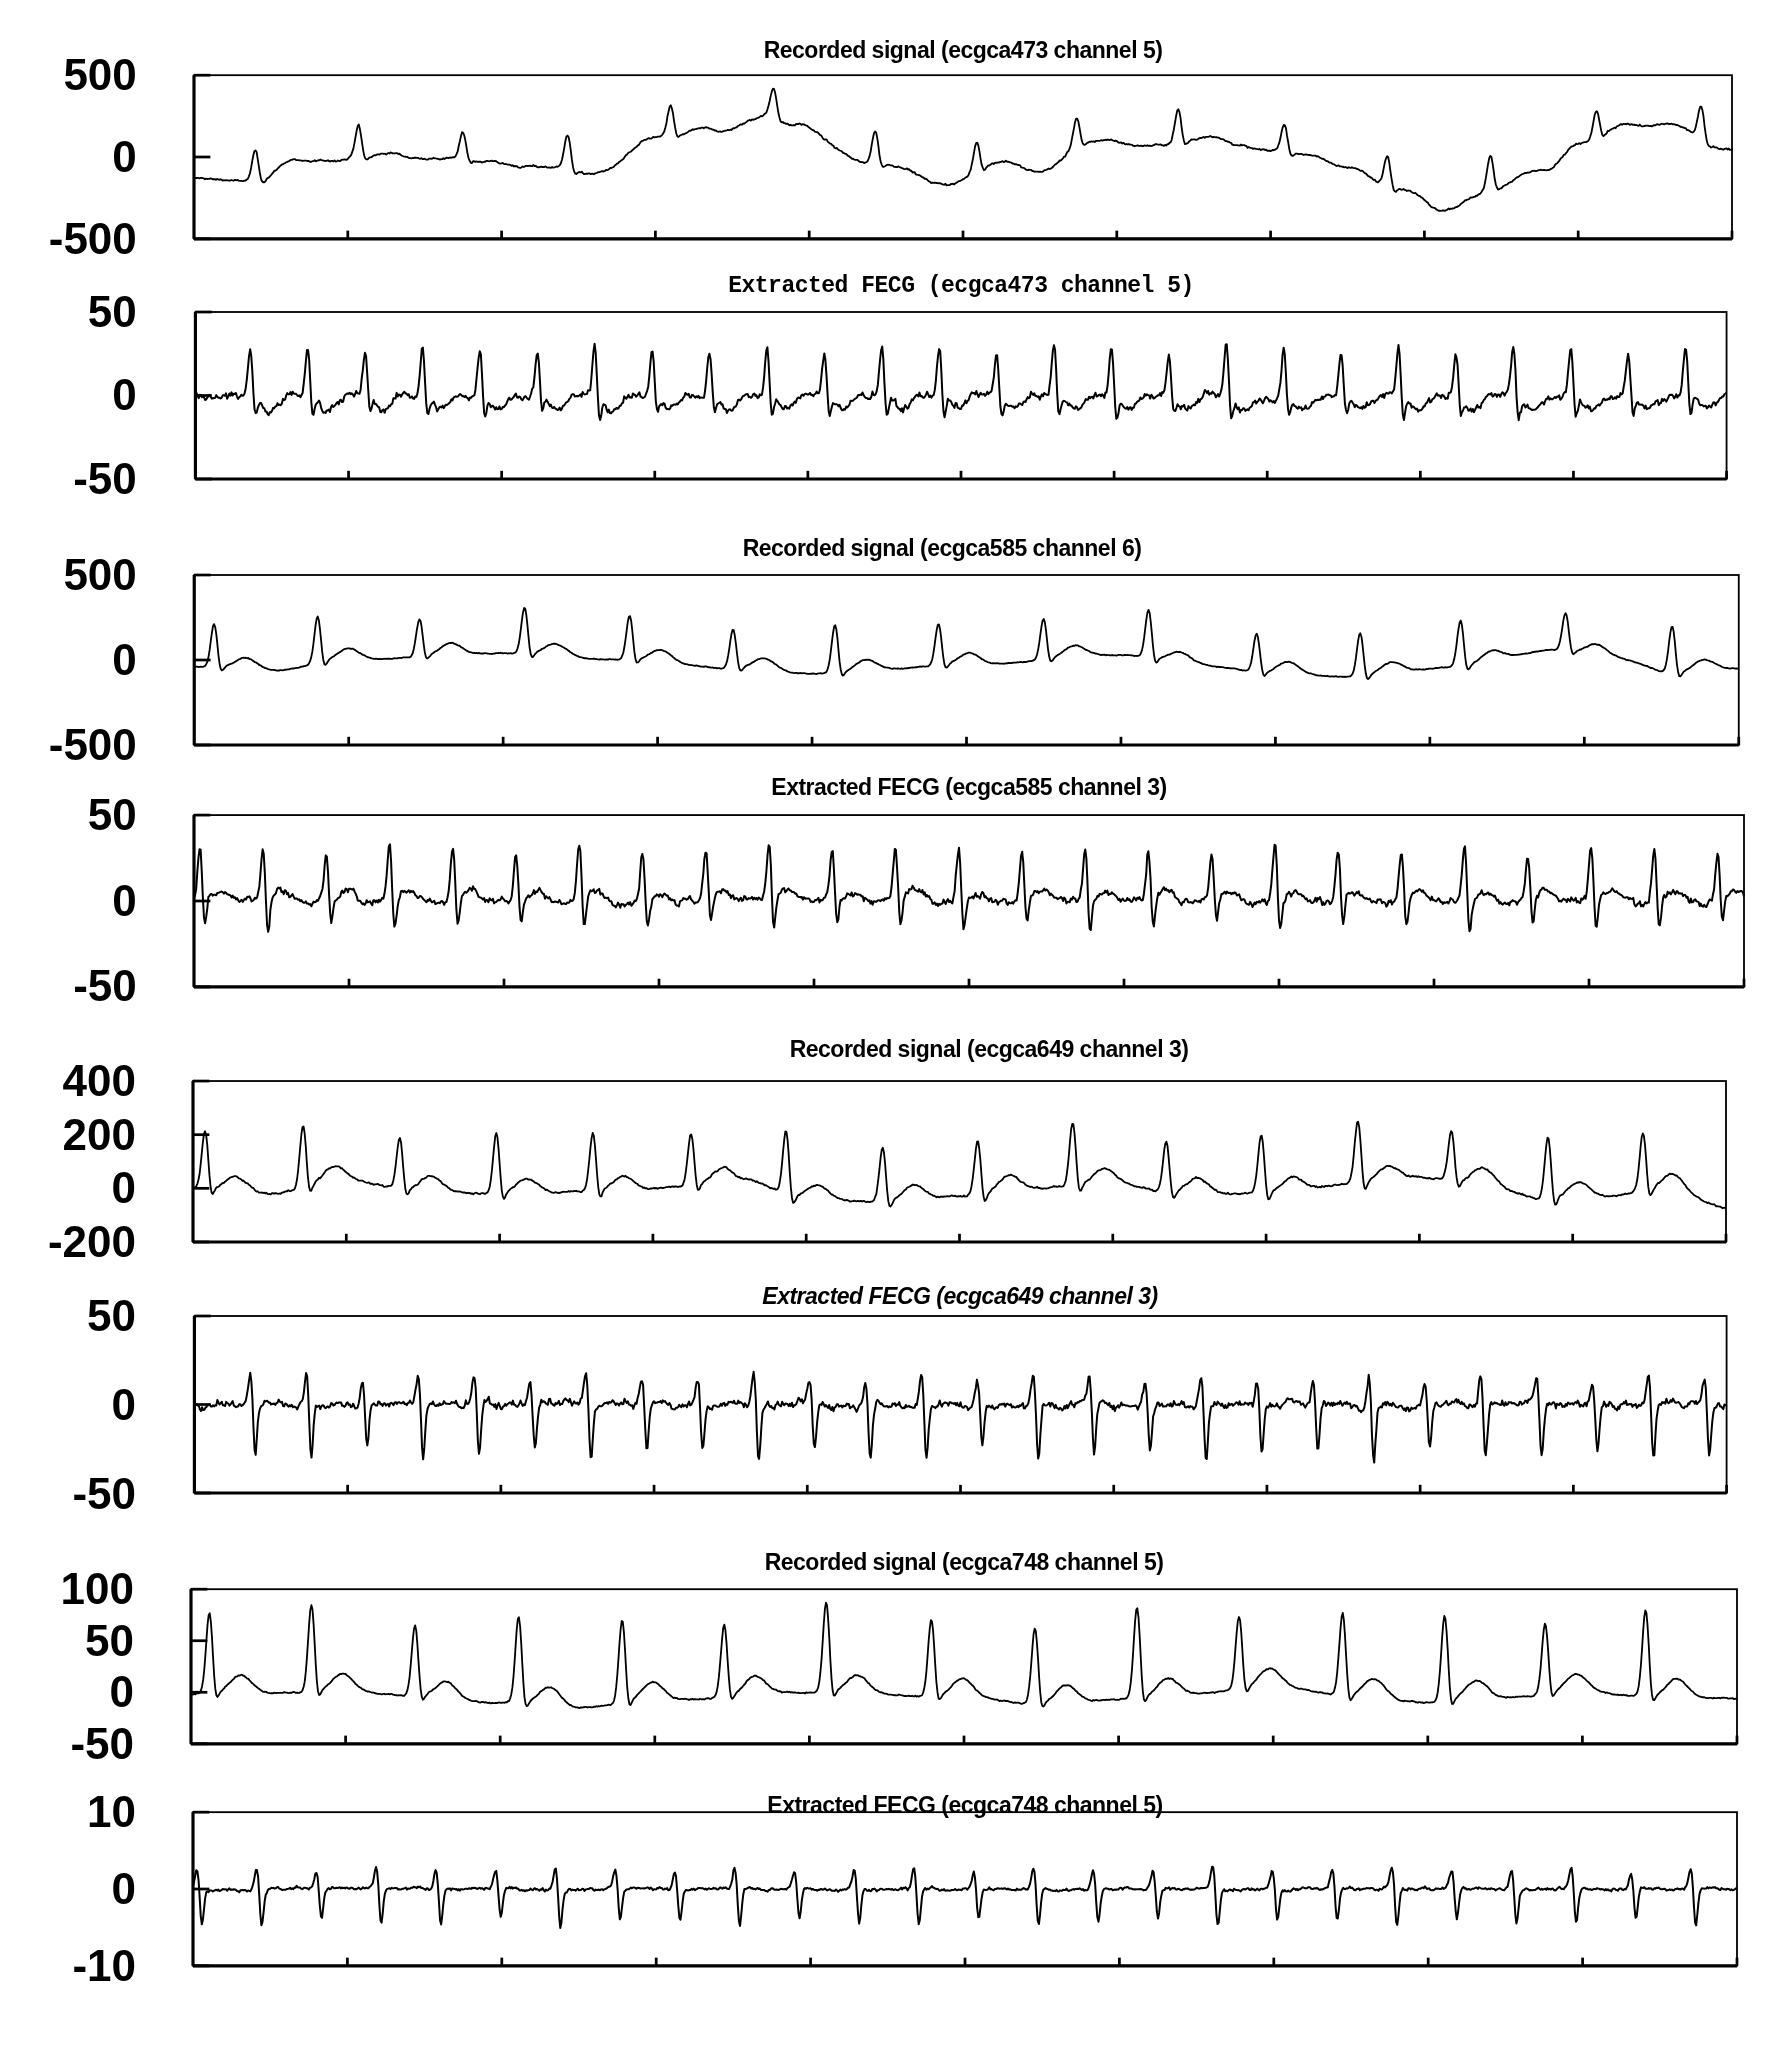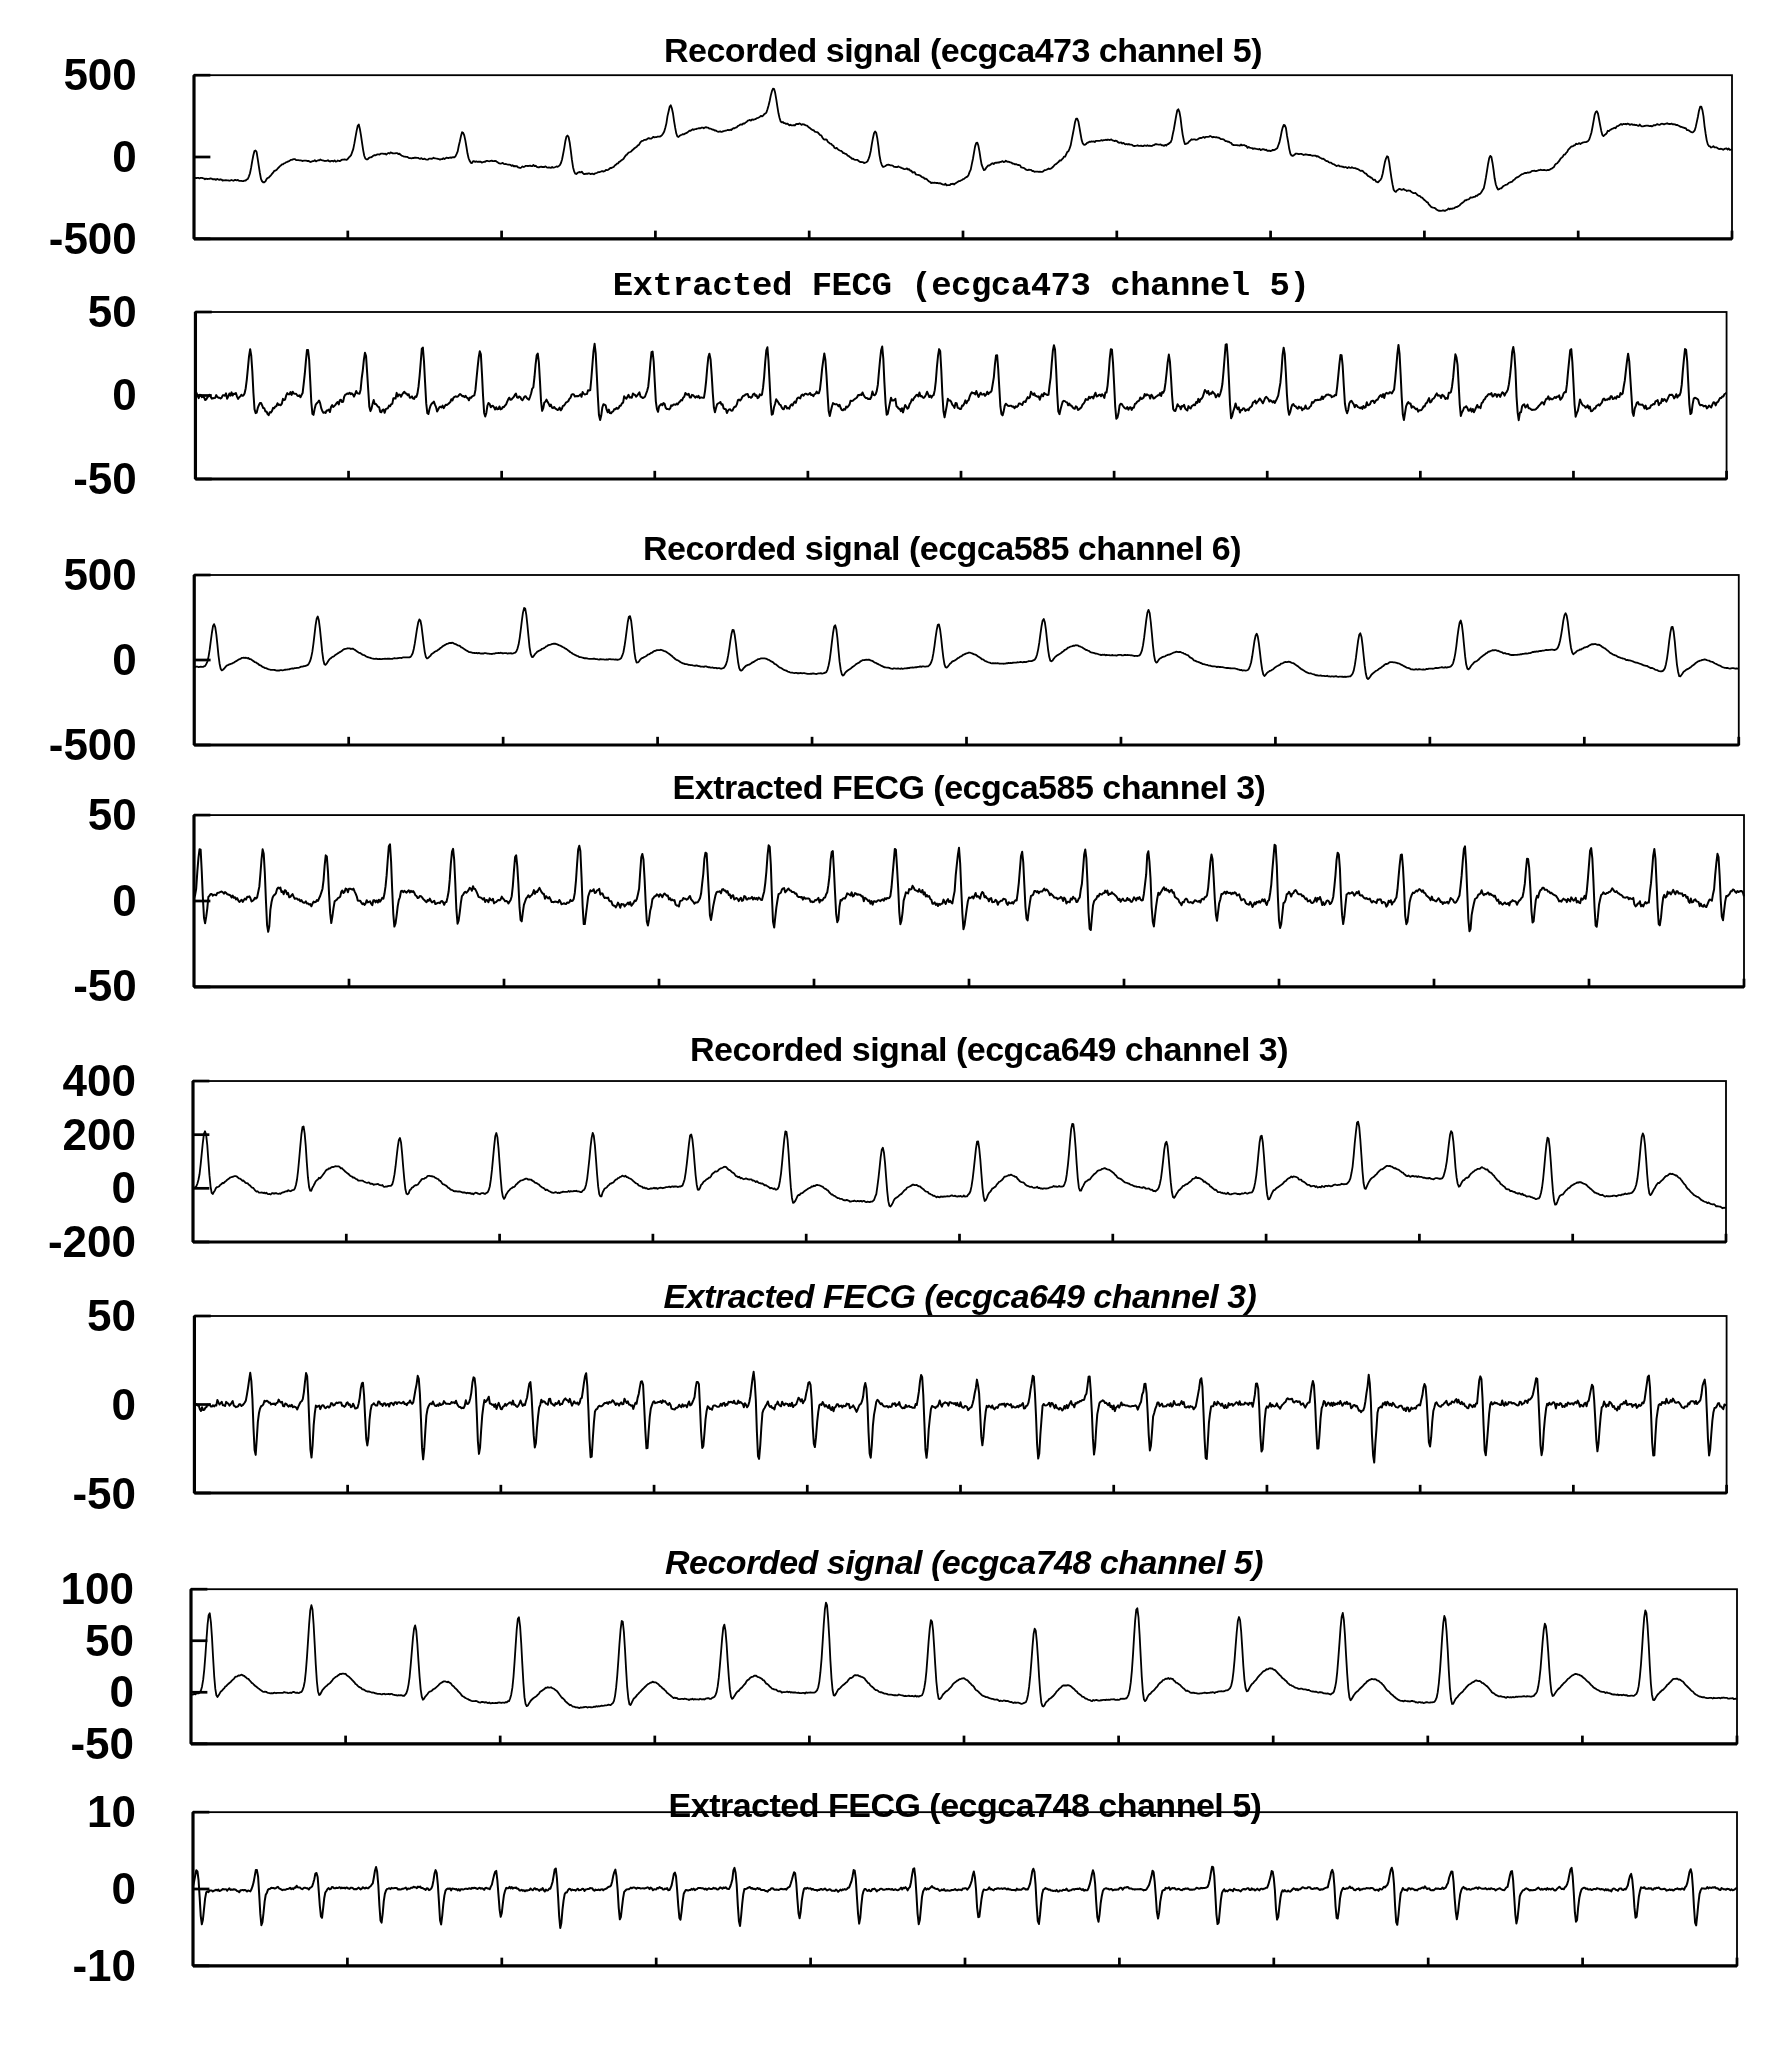--- a/index.html
+++ b/index.html
@@ -1,18 +1,18 @@
 <!DOCTYPE html>
 <html style="font-size:14.5px"><head>
 <meta charset="utf-8">
 <style>
   html, body { margin:0; padding:0; background:#ffffff; }
   body { width:1785px; height:2066px; position:relative; overflow:hidden;
          font-family:"Liberation Sans", "DejaVu Sans", sans-serif; color:#000; }
-  .title { position:absolute; font-weight:bold; font-size:34px; white-space:nowrap;
+  .title { position:absolute; font-weight:bold; font-size:23px; white-space:nowrap;
            transform:translate(-50%,-50%); letter-spacing:-0.5px; }
   .ylab { position:absolute; font-weight:bold; font-size:44px; text-align:right;
           width:145px; transform:translateY(-50%); line-height:1; }
   svg.plot { position:absolute; overflow:visible; }
 </style>
 </head>
 <body>
 
 <div id="figure">
     <div class="title" style="left: 963px; top: 50px;">Recorded signal (ecgca473 channel 5)</div>
@@ -148,21 +148,21 @@
       <line x1="506.4" y1="195" x2="506.4" y2="186" stroke="#000000" stroke-width="3"></line>
       <line x1="675.2" y1="195" x2="675.2" y2="186" stroke="#000000" stroke-width="3"></line>
       <line x1="844" y1="195" x2="844" y2="186" stroke="#000000" stroke-width="3"></line>
       <line x1="1012.8" y1="195" x2="1012.8" y2="186" stroke="#000000" stroke-width="3"></line>
       <line x1="1181.6" y1="195" x2="1181.6" y2="186" stroke="#000000" stroke-width="3"></line>
       <line x1="1350.4" y1="195" x2="1350.4" y2="186" stroke="#000000" stroke-width="3"></line>
       <line x1="1519.2" y1="195" x2="1519.2" y2="186" stroke="#000000" stroke-width="3"></line>
       <line x1="1688" y1="195" x2="1688" y2="186" stroke="#000000" stroke-width="3"></line>
       <polyline points="0.0,99.1 1.2,97.0 2.4,97.3 3.6,98.7 4.8,98.8 6.0,102.8 7.2,104.7 8.4,100.5 9.6,103.6 10.9,103.2 12.1,101.0 13.3,100.3 14.5,97.7 15.7,98.4 16.9,97.4 18.1,99.6 19.3,99.8 20.5,98.3 21.7,99.6 22.9,98.3 24.1,98.7 25.3,92.5 26.5,95.3 27.7,97.5 28.9,96.0 30.1,94.5 31.3,98.3 32.6,98.4 33.8,99.2 35.0,94.6 36.2,95.9 37.4,96.6 38.6,98.7 39.8,97.4 41.0,95.5 42.2,93.8 43.4,98.7 44.6,99.4 45.8,100.4 47.0,99.9 48.2,99.5 49.4,97.2 50.6,97.1 51.8,99.2 53.1,98.3 54.3,97.0 55.5,95.3 56.7,93.0 57.9,86.4 59.1,78.9 60.3,70.3 61.5,62.6 62.7,71.5 63.9,91.0 65.1,123.3 66.3,147.6 67.5,153.0 68.7,135.5 69.9,116.7 71.1,107.2 72.3,102.0 73.5,99.4 74.8,98.7 76.0,97.3 77.2,93.4 78.4,94.3 79.6,93.3 80.8,94.1 82.0,95.5 83.2,95.2 84.4,97.5 85.6,96.6 86.8,96.9 88.0,96.4 89.2,97.9 90.4,95.8 91.6,95.6 92.8,92.1 94.0,94.1 95.3,95.2 96.5,94.5 97.7,99.2 98.9,99.5 100.1,96.4 101.3,96.8 102.5,98.4 103.7,100.0 104.9,98.4 106.1,99.6 107.3,97.9 108.5,100.6 109.7,99.7 110.9,100.1 112.1,100.9 113.3,103.0 114.5,99.9 115.7,97.3 117.0,94.7 118.2,93.9 119.4,91.6 120.6,84.1 121.8,72.7 123.0,62.9 124.2,66.2 125.4,87.2 126.6,118.2 127.8,146.8 129.0,156.0 130.2,142.5 131.4,120.2 132.6,107.3 133.8,98.7 135.0,100.1 136.2,99.3 137.5,98.7 138.7,102.6 139.9,99.5 141.1,98.2 142.3,98.5 143.5,100.9 144.7,101.6 145.9,100.1 147.1,99.5 148.3,100.9 149.5,99.5 150.7,96.0 151.9,96.4 153.1,98.6 154.3,98.2 155.5,96.4 156.7,95.4 157.9,96.0 159.2,95.2 160.4,95.2 161.6,95.2 162.8,99.0 164.0,98.8 165.2,100.1 166.4,98.9 167.6,96.0 168.8,95.1 170.0,97.9 171.2,97.2 172.4,100.5 173.6,99.9 174.8,96.6 176.0,99.2 177.2,102.0 178.4,101.6 179.7,101.0 180.9,96.7 182.1,90.2 183.3,79.8 184.5,74.2 185.7,73.5 186.9,87.1 188.1,112.1 189.3,135.2 190.5,142.6 191.7,134.4 192.9,114.5 194.1,103.8 195.3,98.4 196.5,97.4 197.7,96.2 198.9,97.8 200.1,98.7 201.4,98.5 202.6,94.1 203.8,94.4 205.0,97.3 206.2,97.0 207.4,99.0 208.6,96.3 209.8,96.1 211.0,98.8 212.2,97.4 213.4,96.9 214.6,99.7 215.8,96.0 217.0,95.7 218.2,96.7 219.4,98.3 220.6,95.2 221.9,94.9 223.1,96.8 224.3,95.2 225.5,94.9 226.7,95.7 227.9,96.3 229.1,95.7 230.3,94.4 231.5,96.9 232.7,96.6 233.9,98.3 235.1,95.8 236.3,95.6 237.5,93.1 238.7,95.5 239.9,96.8 241.1,95.2 242.3,88.6 243.6,80.9 244.8,75.0 246.0,65.9 247.2,69.3 248.4,85.2 249.6,113.6 250.8,145.3 252.0,157.9 253.2,146.2 254.4,126.6 255.6,109.4 256.8,102.6 258.0,99.4 259.2,97.1 260.4,96.3 261.6,97.1 262.8,94.2 264.1,97.4 265.3,98.9 266.5,99.2 267.7,97.7 268.9,99.0 270.1,96.1 271.3,98.1 272.5,97.5 273.7,97.1 274.9,93.8 276.1,95.6 277.3,96.7 278.5,96.6 279.7,96.8 280.9,96.9 282.1,96.6 283.3,94.7 284.5,95.6 285.8,95.1 287.0,96.1 288.2,93.4 289.4,96.9 290.6,99.0 291.8,100.2 293.0,100.3 294.2,101.6 295.4,101.1 296.6,101.5 297.8,98.9 299.0,92.9 300.2,96.7 301.4,97.0 302.6,95.3 303.8,91.2 305.0,84.9 306.3,73.3 307.5,67.6 308.7,68.6 309.9,79.5 311.1,106.8 312.3,138.0 313.5,151.9 314.7,144.9 315.9,125.9 317.1,109.5 318.3,99.8 319.5,92.5 320.7,94.8 321.9,93.5 323.1,91.6 324.3,88.9 325.5,96.5 326.7,96.6 328.0,97.9 329.2,97.4 330.4,100.1 331.6,97.1 332.8,102.4 334.0,98.7 335.2,95.7 336.4,98.9 337.6,102.4 338.8,102.7 340.0,99.8 341.2,99.2 342.4,96.8 343.6,98.9 344.8,97.2 346.0,96.4 347.2,95.3 348.5,95.3 349.7,97.5 350.9,93.2 352.1,97.9 353.3,97.7 354.5,99.4 355.7,100.2 356.9,98.8 358.1,96.3 359.3,93.1 360.5,96.2 361.7,99.1 362.9,97.2 364.1,98.2 365.3,93.7 366.5,89.8 367.7,82.0 368.9,74.8 370.2,72.8 371.4,86.9 372.6,110.3 373.8,131.3 375.0,144.8 376.2,140.3 377.4,123.5 378.6,110.6 379.8,100.9 381.0,97.8 382.2,92.3 383.4,95.0 384.6,93.9 385.8,94.3 387.0,96.3 388.2,96.6 389.4,97.9 390.7,91.4 391.9,91.2 393.1,96.4 394.3,96.7 395.5,98.1 396.7,98.9 397.9,95.8 399.1,97.0 400.3,95.8 401.5,93.5 402.7,98.1 403.9,96.9 405.1,97.0 406.3,94.0 407.5,91.9 408.7,90.8 409.9,92.6 411.1,92.9 412.4,95.0 413.6,91.3 414.8,95.2 416.0,98.8 417.2,96.3 418.4,94.0 419.6,96.1 420.8,96.4 422.0,95.3 423.2,97.7 424.4,95.9 425.6,91.0 426.8,90.3 428.0,82.3 429.2,73.4 430.4,66.1 431.6,63.0 432.9,77.6 434.1,103.7 435.3,136.3 436.5,155.5 437.7,154.9 438.9,135.5 440.1,117.7 441.3,105.1 442.5,102.9 443.7,102.4 444.9,99.9 446.1,98.8 447.3,99.5 448.5,99.5 449.7,98.5 450.9,97.0 452.1,95.8 453.3,96.0 454.6,95.1 455.8,96.8 457.0,94.6 458.2,95.5 459.4,95.0 460.6,92.8 461.8,94.0 463.0,96.0 464.2,98.1 465.4,96.2 466.6,96.7 467.8,98.7 469.0,96.5 470.2,95.2 471.4,97.3 472.6,97.0 473.8,91.1 475.1,93.8 476.3,95.8 477.5,94.1 478.7,97.4 479.9,97.7 481.1,98.9 482.3,98.4 483.5,102.3 484.7,98.4 485.9,95.6 487.1,96.7 488.3,90.2 489.5,85.9 490.7,78.7 491.9,72.3 493.1,71.9 494.3,75.7 495.5,99.5 496.8,126.6 498.0,145.8 499.2,145.5 500.4,127.4 501.6,111.5 502.8,102.1 504.0,98.4 505.2,95.1 506.4,94.0 507.6,96.1 508.8,95.5 510.0,95.3 511.2,94.7 512.4,94.7 513.6,93.7 514.8,95.9 516.0,92.9 517.3,94.5 518.5,93.7 519.7,95.6 520.9,97.1 522.1,98.0 523.3,95.8 524.5,97.7 525.7,102.1 526.9,102.5 528.1,102.8 529.3,103.1 530.5,101.2 531.7,101.2 532.9,100.3 534.1,97.8 535.3,99.6 536.5,100.4 537.7,97.3 539.0,99.6 540.2,98.3 541.4,98.4 542.6,100.6 543.8,96.8 545.0,94.1 546.2,98.5 547.4,97.7 548.6,95.3 549.8,92.4 551.0,89.3 552.2,79.2 553.4,72.6 554.6,72.6 555.8,75.1 557.0,100.0 558.2,127.5 559.5,145.4 560.7,143.2 561.9,129.4 563.1,113.8 564.3,104.6 565.5,99.5 566.7,100.5 567.9,102.5 569.1,102.0 570.3,103.2 571.5,99.1 572.7,98.6 573.9,98.6 575.1,99.5 576.3,100.0 577.5,100.1 578.7,99.4 579.9,96.6 581.2,98.9 582.4,96.3 583.6,95.6 584.8,99.0 586.0,97.1 587.2,97.8 588.4,94.5 589.6,95.2 590.8,94.5 592.0,95.0 593.2,95.8 594.4,93.3 595.6,96.2 596.8,96.8 598.0,96.6 599.2,93.2 600.4,95.8 601.7,94.7 602.9,96.0 604.1,96.7 605.3,100.6 606.5,96.1 607.7,97.9 608.9,100.5 610.1,98.8 611.3,94.8 612.5,88.3 613.7,78.4 614.9,68.7 616.1,61.5 617.3,72.4 618.5,92.2 619.7,127.7 620.9,154.3 622.1,157.4 623.4,142.2 624.6,122.5 625.8,106.7 627.0,103.1 628.2,101.4 629.4,98.9 630.6,96.9 631.8,94.2 633.0,98.5 634.2,100.2 635.4,99.1 636.6,101.5 637.8,101.1 639.0,103.0 640.2,97.9 641.4,97.3 642.6,94.3 643.9,97.8 645.1,98.7 646.3,99.5 647.5,94.5 648.7,96.8 649.9,98.4 651.1,96.3 652.3,96.7 653.5,97.0 654.7,99.2 655.9,96.8 657.1,99.1 658.3,95.5 659.5,100.4 660.7,98.3 661.9,98.2 663.1,97.0 664.3,93.6 665.6,90.0 666.8,91.6 668.0,94.1 669.2,91.7 670.4,96.1 671.6,93.7 672.8,92.1 674.0,85.4 675.2,80.3 676.4,73.6 677.6,72.8 678.8,75.8 680.0,91.8 681.2,121.4 682.4,140.8 683.6,144.4 684.8,133.5 686.1,116.6 687.3,105.7 688.5,98.3 689.7,97.2 690.9,98.0 692.1,94.8 693.3,97.0 694.5,99.8 695.7,98.1 696.9,99.7 698.1,101.4 699.3,98.1 700.5,102.3 701.7,103.6 702.9,100.2 704.1,104.9 705.3,100.9 706.5,100.1 707.8,97.2 709.0,97.1 710.2,99.9 711.4,99.1 712.6,98.7 713.8,100.7 715.0,98.7 716.2,99.3 717.4,99.2 718.6,96.5 719.8,97.4 721.0,96.9 722.2,101.7 723.4,100.5 724.6,100.1 725.8,98.5 727.0,100.5 728.3,103.0 729.5,105.6 730.7,103.0 731.9,99.8 733.1,97.6 734.3,96.7 735.5,93.8 736.7,89.0 737.9,78.5 739.1,73.7 740.3,79.5 741.5,96.7 742.7,128.2 743.9,151.4 745.1,156.2 746.3,142.3 747.5,120.7 748.7,108.9 750.0,101.9 751.2,94.6 752.4,92.4 753.6,93.4 754.8,95.5 756.0,97.1 757.2,96.2 758.4,98.4 759.6,99.5 760.8,99.8 762.0,99.4 763.2,99.2 764.4,100.7 765.6,99.5 766.8,100.2 768.0,99.8 769.2,96.3 770.5,97.2 771.7,96.0 772.9,99.2 774.1,97.4 775.3,97.7 776.5,94.8 777.7,99.1 778.9,100.5 780.1,101.7 781.3,100.9 782.5,101.5 783.7,98.0 784.9,100.1 786.1,99.7 787.3,98.9 788.5,100.2 789.7,100.2 790.9,101.0 792.2,101.0 793.4,101.2 794.6,96.9 795.8,98.1 797.0,90.9 798.2,83.1 799.4,71.8 800.6,64.9 801.8,67.5 803.0,86.8 804.2,117.3 805.4,147.6 806.6,156.2 807.8,144.8 809.0,124.6 810.2,112.9 811.4,102.5 812.7,99.1 813.9,99.8 815.1,100.4 816.3,101.5 817.5,99.8 818.7,99.7 819.9,97.1 821.1,93.1 822.3,97.6 823.5,99.8 824.7,96.7 825.9,96.0 827.1,95.0 828.3,95.9 829.5,96.2 830.7,98.8 831.9,95.0 833.1,94.9 834.4,96.0 835.6,96.0 836.8,96.8 838.0,95.8 839.2,98.3 840.4,95.7 841.6,98.8 842.8,99.5 844.0,95.0 845.2,99.7 846.4,100.8 847.6,101.1 848.8,99.1 850.0,99.4 851.2,100.3 852.4,103.7 853.6,102.2 854.9,100.9 856.1,100.6 857.3,96.6 858.5,91.7 859.7,84.8 860.9,79.3 862.1,70.1 863.3,76.1 864.5,85.0 865.7,108.1 866.9,132.9 868.1,142.5 869.3,132.8 870.5,117.1 871.7,105.8 872.9,99.0 874.1,100.4 875.3,98.7 876.6,100.0 877.8,100.9 879.0,98.6 880.2,101.7 881.4,102.9 882.6,101.0 883.8,100.5 885.0,101.2 886.2,98.2 887.4,97.3 888.6,97.7 889.8,96.7 891.0,97.6 892.2,96.4 893.4,99.9 894.6,97.0 895.8,96.7 897.1,97.6 898.3,98.3 899.5,97.1 900.7,100.9 901.9,99.5 903.1,100.4 904.3,100.9 905.5,100.3 906.7,99.1 907.9,100.6 909.1,98.3 910.3,99.0 911.5,97.5 912.7,95.8 913.9,101.9 915.1,101.7 916.3,99.2 917.5,98.7 918.8,95.8 920.0,89.6 921.2,80.8 922.4,74.1 923.6,65.9 924.8,67.0 926.0,84.8 927.2,110.2 928.4,141.5 929.6,157.1 930.8,151.5 932.0,130.6 933.2,114.5 934.4,99.0 935.6,96.9 936.8,98.4 938.0,98.5 939.3,98.2 940.5,97.1 941.7,95.5 942.9,99.8 944.1,95.9 945.3,96.1 946.5,98.7 947.7,101.6 948.9,97.9 950.1,101.1 951.3,101.8 952.5,103.0 953.7,101.2 954.9,102.2 956.1,104.1 957.3,102.7 958.5,99.1 959.7,101.9 961.0,98.1 962.2,101.5 963.4,98.6 964.6,96.0 965.8,93.8 967.0,97.7 968.2,97.8 969.4,100.5 970.6,96.0 971.8,96.5 973.0,94.8 974.2,95.3 975.4,93.7 976.6,94.0 977.8,92.7 979.0,92.5 980.2,92.3 981.5,87.6 982.7,85.7 983.9,76.9 985.1,67.0 986.3,66.6 987.5,82.4 988.7,105.7 989.9,135.1 991.1,152.7 992.3,144.0 993.5,123.6 994.7,108.1 995.9,102.1 997.1,95.9 998.3,94.3 999.5,93.9 1000.7,92.9 1001.9,93.6 1003.2,95.9 1004.4,95.5 1005.6,97.1 1006.8,98.3 1008.0,95.8 1009.2,100.2 1010.4,98.9 1011.6,102.6 1012.8,98.6 1014.0,104.8 1015.2,101.2 1016.4,100.1 1017.6,98.4 1018.8,101.0 1020.0,98.5 1021.2,95.2 1022.4,98.4 1023.7,97.6 1024.9,98.1 1026.1,98.7 1027.3,98.5 1028.5,98.9 1029.7,99.5 1030.9,99.6 1032.1,99.6 1033.3,99.1 1034.5,99.1 1035.7,98.9 1036.9,98.4 1038.1,99.8 1039.3,103.2 1040.5,99.9 1041.7,97.0 1042.9,94.5 1044.1,86.7 1045.4,83.5 1046.6,75.0 1047.8,74.7 1049.0,84.7 1050.2,106.3 1051.4,131.5 1052.6,148.1 1053.8,142.9 1055.0,127.6 1056.2,110.7 1057.4,106.9 1058.6,102.2 1059.8,99.2 1061.0,95.4 1062.2,95.4 1063.4,99.3 1064.6,97.9 1065.9,96.6 1067.1,99.8 1068.3,99.8 1069.5,99.3 1070.7,99.5 1071.9,97.4 1073.1,97.4 1074.3,99.1 1075.5,96.1 1076.7,99.8 1077.9,98.9 1079.1,93.7 1080.3,96.4 1081.5,97.9 1082.7,98.0 1083.9,97.1 1085.1,98.3 1086.3,96.5 1087.6,93.8 1088.8,97.0 1090.0,94.9 1091.2,100.4 1092.4,100.8 1093.6,100.3 1094.8,99.4 1096.0,100.9 1097.2,99.2 1098.4,100.0 1099.6,100.1 1100.8,102.7 1102.0,101.4 1103.2,99.6 1104.4,93.4 1105.6,86.9 1106.8,80.3 1108.1,70.6 1109.3,68.5 1110.5,77.8 1111.7,105.6 1112.9,135.2 1114.1,156.4 1115.3,157.5 1116.5,138.4 1117.7,117.4 1118.9,107.4 1120.1,99.8 1121.3,99.5 1122.5,99.4 1123.7,94.8 1124.9,97.1 1126.1,98.0 1127.3,94.3 1128.5,96.0 1129.8,96.9 1131.0,98.7 1132.2,96.5 1133.4,99.5 1134.6,101.4 1135.8,98.1 1137.0,101.3 1138.2,100.7 1139.4,96.0 1140.6,98.2 1141.8,97.2 1143.0,96.8 1144.2,98.8 1145.4,97.6 1146.6,96.6 1147.8,95.0 1149.0,95.6 1150.3,97.7 1151.5,93.9 1152.7,97.9 1153.9,97.2 1155.1,97.4 1156.3,97.4 1157.5,95.4 1158.7,96.4 1159.9,96.3 1161.1,98.0 1162.3,95.7 1163.5,96.5 1164.7,95.6 1165.9,100.0 1167.1,93.8 1168.3,86.7 1169.5,74.7 1170.7,74.3 1172.0,80.1 1173.2,102.6 1174.4,132.4 1175.6,149.3 1176.8,146.8 1178.0,129.5 1179.2,113.2 1180.4,102.3 1181.6,99.5 1182.8,101.1 1184.0,99.2 1185.2,96.0 1186.4,100.0 1187.6,97.8 1188.8,99.3 1190.0,99.7 1191.2,99.0 1192.5,96.2 1193.7,99.4 1194.9,100.4 1196.1,102.2 1197.3,99.7 1198.5,97.9 1199.7,96.8 1200.9,95.4 1202.1,94.7 1203.3,91.8 1204.5,90.6 1205.7,91.6 1206.9,91.8 1208.1,91.4 1209.3,91.2 1210.5,94.7 1211.7,95.4 1212.9,94.1 1214.2,93.6 1215.4,94.7 1216.6,94.2 1217.8,94.3 1219.0,97.8 1220.2,97.2 1221.4,96.2 1222.6,98.8 1223.8,100.9 1225.0,98.7 1226.2,96.4 1227.4,95.4 1228.6,95.2 1229.8,85.4 1231.0,77.0 1232.2,71.5 1233.4,76.1 1234.7,97.1 1235.9,124.3 1237.1,146.1 1238.3,145.9 1239.5,130.9 1240.7,112.5 1241.9,101.8 1243.1,98.6 1244.3,93.6 1245.5,94.7 1246.7,99.2 1247.9,97.4 1249.1,95.3 1250.3,96.5 1251.5,98.5 1252.7,95.5 1253.9,99.2 1255.1,95.4 1256.4,98.1 1257.6,96.4 1258.8,97.3 1260.0,95.3 1261.2,96.8 1262.4,93.7 1263.6,96.4 1264.8,98.8 1266.0,96.9 1267.2,95.4 1268.4,96.9 1269.6,94.5 1270.8,97.1 1272.0,96.5 1273.2,96.5 1274.4,101.6 1275.6,100.6 1276.9,98.2 1278.1,98.0 1279.3,99.6 1280.5,98.9 1281.7,101.3 1282.9,104.3 1284.1,104.1 1285.3,106.0 1286.5,104.3 1287.7,104.0 1288.9,100.7 1290.1,93.9 1291.3,84.6 1292.5,77.2 1293.7,64.7 1294.9,74.1 1296.1,94.8 1297.3,131.0 1298.6,153.7 1299.8,161.4 1301.0,140.9 1302.2,125.1 1303.4,106.5 1304.6,101.5 1305.8,100.9 1307.0,99.7 1308.2,100.8 1309.4,96.1 1310.6,97.5 1311.8,94.9 1313.0,98.4 1314.2,94.5 1315.4,95.7 1316.6,98.4 1317.8,96.8 1319.1,99.0 1320.3,95.6 1321.5,97.1 1322.7,98.9 1323.9,100.4 1325.1,100.7 1326.3,100.7 1327.5,99.1 1328.7,98.9 1329.9,99.0 1331.1,101.4 1332.3,103.4 1333.5,101.8 1334.7,104.7 1335.9,100.9 1337.1,101.1 1338.3,105.1 1339.5,104.1 1340.8,100.9 1342.0,102.3 1343.2,101.7 1344.4,101.2 1345.6,102.1 1346.8,99.0 1348.0,98.5 1349.2,97.5 1350.4,98.5 1351.6,92.5 1352.8,87.7 1354.0,79.1 1355.2,75.0 1356.4,77.6 1357.6,92.8 1358.8,114.9 1360.0,139.0 1361.3,143.8 1362.5,133.8 1363.7,116.7 1364.9,104.7 1366.1,100.5 1367.3,95.9 1368.5,95.2 1369.7,97.7 1370.9,99.0 1372.1,99.7 1373.3,100.0 1374.5,98.0 1375.7,97.8 1376.9,96.1 1378.1,95.2 1379.3,93.5 1380.5,97.0 1381.7,98.4 1383.0,96.4 1384.2,96.8 1385.4,94.1 1386.6,94.9 1387.8,95.3 1389.0,92.9 1390.2,91.5 1391.4,95.4 1392.6,92.3 1393.8,95.7 1395.0,96.9 1396.2,94.6 1397.4,97.3 1398.6,96.3 1399.8,99.3 1401.0,99.7 1402.2,101.4 1403.5,101.7 1404.7,97.4 1405.9,97.8 1407.1,99.4 1408.3,100.4 1409.5,98.0 1410.7,99.9 1411.9,96.5 1413.1,96.4 1414.3,83.1 1415.5,70.9 1416.7,66.5 1417.9,69.5 1419.1,90.0 1420.3,121.0 1421.5,148.1 1422.7,153.5 1423.9,140.2 1425.2,123.7 1426.4,107.5 1427.6,97.5 1428.8,94.8 1430.0,97.5 1431.2,96.8 1432.4,95.2 1433.6,96.1 1434.8,95.9 1436.0,96.8 1437.2,97.1 1438.4,98.0 1439.6,98.0 1440.8,93.1 1442.0,97.6 1443.2,98.8 1444.4,95.1 1445.7,97.9 1446.9,97.3 1448.1,94.8 1449.3,95.3 1450.5,95.0 1451.7,96.4 1452.9,95.9 1454.1,96.2 1455.3,97.0 1456.5,98.0 1457.7,98.5 1458.9,98.3 1460.1,94.4 1461.3,94.7 1462.5,97.6 1463.7,96.5 1464.9,95.9 1466.1,93.2 1467.4,93.7 1468.6,95.8 1469.8,91.9 1471.0,92.2 1472.2,91.1 1473.4,89.6 1474.6,86.5 1475.8,80.8 1477.0,74.8 1478.2,68.6 1479.4,69.2 1480.6,88.2 1481.8,114.4 1483.0,142.5 1484.2,153.3 1485.4,146.7 1486.6,126.9 1487.9,112.4 1489.1,102.2 1490.3,96.7 1491.5,98.2 1492.7,95.5 1493.9,97.4 1495.1,97.5 1496.3,95.5 1497.5,95.0 1498.7,96.5 1499.9,101.8 1501.1,96.7 1502.3,97.4 1503.5,98.1 1504.7,95.9 1505.9,96.7 1507.1,100.2 1508.3,99.2 1509.6,100.1 1510.8,96.9 1512.0,98.9 1513.2,95.3 1514.4,96.3 1515.6,97.2 1516.8,96.3 1518.0,96.1 1519.2,97.8 1520.4,95.7 1521.6,94.9 1522.8,96.2 1524.0,93.2 1525.2,95.7 1526.4,99.9 1527.6,97.8 1528.8,98.7 1530.1,99.7 1531.3,96.5 1532.5,95.6 1533.7,99.4 1534.9,94.5 1536.1,93.4 1537.3,87.2 1538.5,81.1 1539.7,75.7 1540.9,77.7 1542.1,92.4 1543.3,113.3 1544.5,136.9 1545.7,149.1 1546.9,140.4 1548.1,124.0 1549.3,110.4 1550.5,100.5 1551.8,99.5 1553.0,94.3 1554.2,97.1 1555.4,100.0 1556.6,97.6 1557.8,99.1 1559.0,94.6 1560.2,95.4 1561.4,97.0 1562.6,100.2 1563.8,99.1 1565.0,102.2 1566.2,102.3 1567.4,104.1 1568.6,99.8 1569.8,102.3 1571.0,97.7 1572.3,97.0 1573.5,97.1 1574.7,94.9 1575.9,96.4 1577.1,93.2 1578.3,98.1 1579.5,97.8 1580.7,96.9 1581.9,97.3 1583.1,96.9 1584.3,100.1 1585.5,98.0 1586.7,98.3 1587.9,96.9 1589.1,101.2 1590.3,99.9 1591.5,97.7 1592.7,99.1 1594.0,98.2 1595.2,95.2 1596.4,96.2 1597.6,92.7 1598.8,84.0 1600.0,75.6 1601.2,67.1 1602.4,65.6 1603.6,78.4 1604.8,107.8 1606.0,139.4 1607.2,153.6 1608.4,153.5 1609.6,131.7 1610.8,113.3 1612.0,104.7 1613.2,98.0 1614.5,96.9 1615.7,98.1 1616.9,94.8 1618.1,95.8 1619.3,94.8 1620.5,96.6 1621.7,91.1 1622.9,94.9 1624.1,96.1 1625.3,95.1 1626.5,92.6 1627.7,94.4 1628.9,91.0 1630.1,93.0 1631.3,95.3 1632.5,95.6 1633.7,95.2 1634.9,94.8 1636.2,96.1 1637.4,97.9 1638.6,100.4 1639.8,100.9 1641.0,101.5 1642.2,99.6 1643.4,99.7 1644.6,99.6 1645.8,96.1 1647.0,97.2 1648.2,94.4 1649.4,93.8 1650.6,93.9 1651.8,94.1 1653.0,96.7 1654.2,93.7 1655.4,97.0 1656.7,95.5 1657.9,94.2 1659.1,92.7 1660.3,86.5 1661.5,76.8 1662.7,73.1 1663.9,70.1 1665.1,79.5 1666.3,106.6 1667.5,135.7 1668.7,153.7 1669.9,146.9 1671.1,130.6 1672.3,115.6 1673.5,106.0 1674.7,101.4 1675.9,101.1 1677.1,99.7 1678.4,96.4 1679.6,95.9 1680.8,99.6 1682.0,99.6 1683.2,101.1 1684.4,102.6 1685.6,97.5 1686.8,97.9 1688.0,98.8" fill="none" stroke="#000000" stroke-width="2.2" stroke-linejoin="round"></polyline>
     </svg>
-    <div class="title" style="left: 964px; top: 1562px; font-style: italic;">Recorded signal (ecgca748 channel 5)</div>
+    <div class="title" style="left: 964px; top: 1562px;">Recorded signal (ecgca748 channel 5)</div>
     <div class="ylab" style="left: -11px; top: 1589px;">100</div>
     <div class="ylab" style="left: -11px; top: 1641px;">50</div>
     <div class="ylab" style="left: -11px; top: 1692px;">0</div>
     <div class="ylab" style="left: -11px; top: 1744px;">-50</div>
     <svg class="plot" width="1546" height="155" style="left: 191px; top: 1589px;" viewBox="0 0 1700 170">
       <rect x="0" y="0" width="1700" height="170" fill="none" stroke="#000000" stroke-width="2"></rect>
       <line x1="0" y1="0" x2="0" y2="170" stroke="#000000" stroke-width="3.5"></line>
       <line x1="0" y1="170" x2="1700" y2="170" stroke="#000000" stroke-width="3.5"></line>
       <line x1="0" y1="0" x2="18" y2="0" stroke="#000000" stroke-width="3"></line>
       <line x1="0" y1="56.66666666666667" x2="18" y2="56.66666666666667" stroke="#000000" stroke-width="3"></line>

